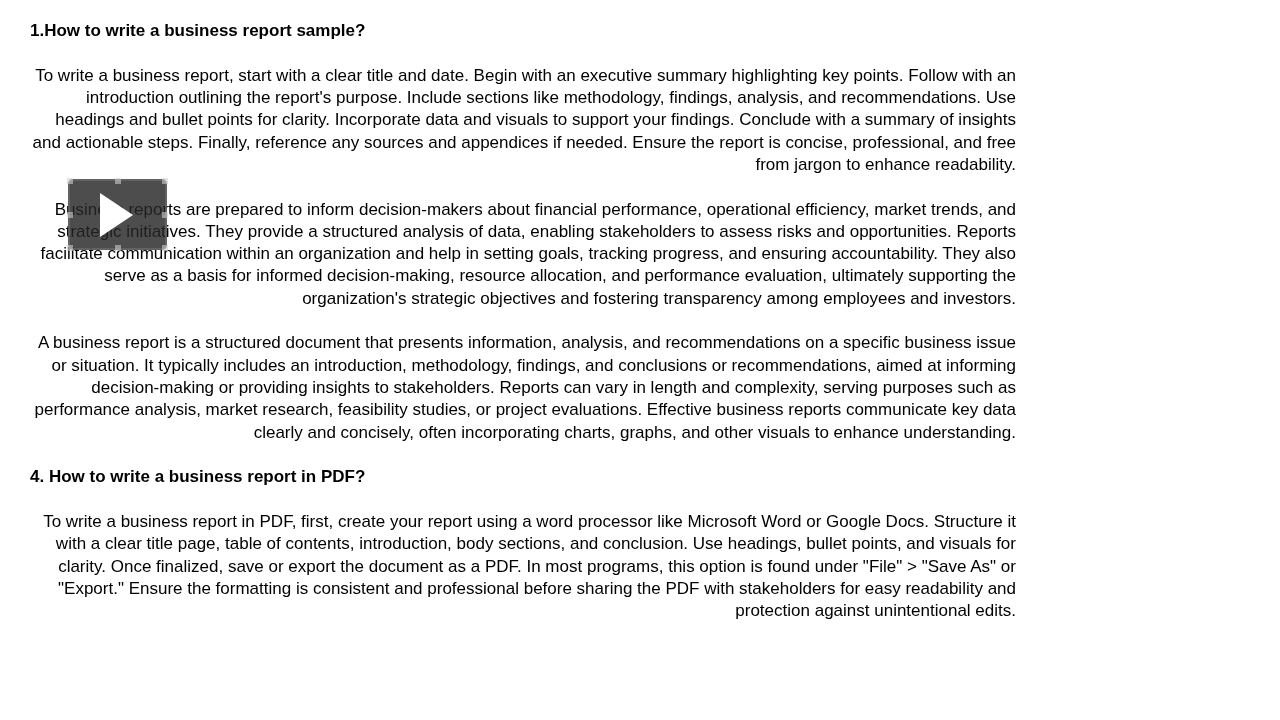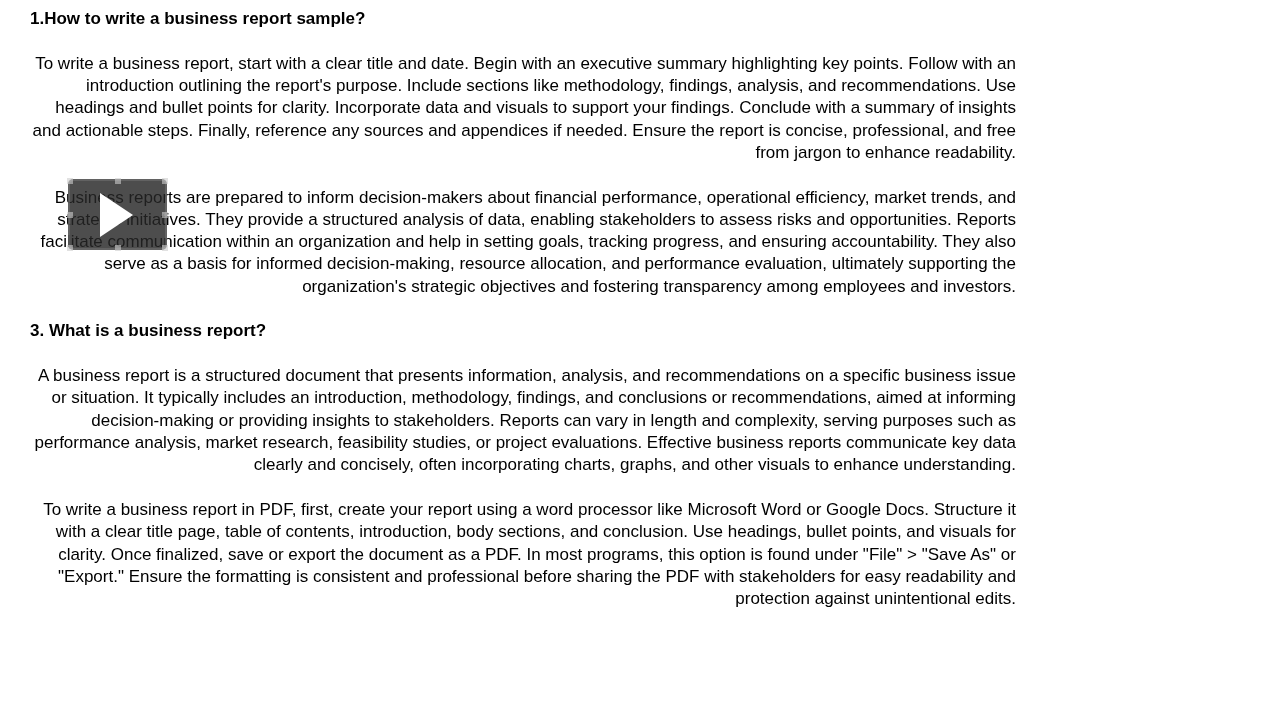--- a/index.html
+++ b/index.html
@@ -9,21 +9,21 @@
   }
   .page {
     position: relative;
     width: 1044px;
     height: 720px;
     overflow: hidden;
     background: #ffffff;
     color: #000000;
     font-family: "Liberation Sans", sans-serif;
     box-sizing: border-box;
-    padding: 8px 28px 0 30px;
+    padding: 20px 28px 0 30px;
   }
   .section-heading {
     font-size: 17px;
     font-weight: bold;
     line-height: 22.3px;
     margin: 0;
     white-space: pre-wrap;
   }
   .section-paragraph {
     font-size: 17px;
@@ -75,25 +75,25 @@
   <section>
     <h3 class="section-heading">1.How to write a business report sample?</h3>
     <p class="section-paragraph"> To write a business report, start with a clear title and date. Begin with an executive summary highlighting key points. Follow with an introduction outlining the report's purpose. Include sections like methodology, findings, analysis, and recommendations. Use headings and bullet points for clarity. Incorporate data and visuals to support your findings. Conclude with a summary of insights and actionable steps. Finally, reference any sources and appendices if needed. Ensure the report is concise, professional, and free from jargon to enhance readability.</p>
   </section>
 
   <section>
     <p class="section-paragraph"> Business reports are prepared to inform decision-makers about financial performance, operational efficiency, market trends, and strategic initiatives. They provide a structured analysis of data, enabling stakeholders to assess risks and opportunities. Reports facilitate communication within an organization and help in setting goals, tracking progress, and ensuring accountability. They also serve as a basis for informed decision-making, resource allocation, and performance evaluation, ultimately supporting the organization's strategic objectives and fostering transparency among employees and investors.</p>
   </section>
 
   <section>
-    <h3 class="section-heading">3. What is a business report?</h3>
     <p class="section-paragraph"> A business report is a structured document that presents information, analysis, and recommendations on a specific business issue or situation. It typically includes an introduction, methodology, findings, and conclusions or recommendations, aimed at informing decision-making or providing insights to stakeholders. Reports can vary in length and complexity, serving purposes such as performance analysis, market research, feasibility studies, or project evaluations. Effective business reports communicate key data clearly and concisely, often incorporating charts, graphs, and other visuals to enhance understanding.</p>
   </section>
 
   <section>
+    <h3 class="section-heading">4. How to write a business report in PDF?</h3>
     <p class="section-paragraph"> To write a business report in PDF, first, create your report using a word processor like Microsoft Word or Google Docs. Structure it with a clear title page, table of contents, introduction, body sections, and conclusion. Use headings, bullet points, and visuals for clarity. Once finalized, save or export the document as a PDF. In most programs, this option is found under "File" &gt; "Save As" or "Export." Ensure the formatting is consistent and professional before sharing the PDF with stakeholders for easy readability and protection against unintentional edits.</p>
   </section>
 
   <div class="play-overlay">
     <svg class="play-triangle" width="33" height="44" viewBox="0 0 33 44" xmlns="http://www.w3.org/2000/svg">
       <polygon points="0,0 33,22 0,44" fill="#ffffff"></polygon>
     </svg>
     <div class="handle h-tl"></div>
     <div class="handle h-tm"></div>
     <div class="handle h-tr"></div>

